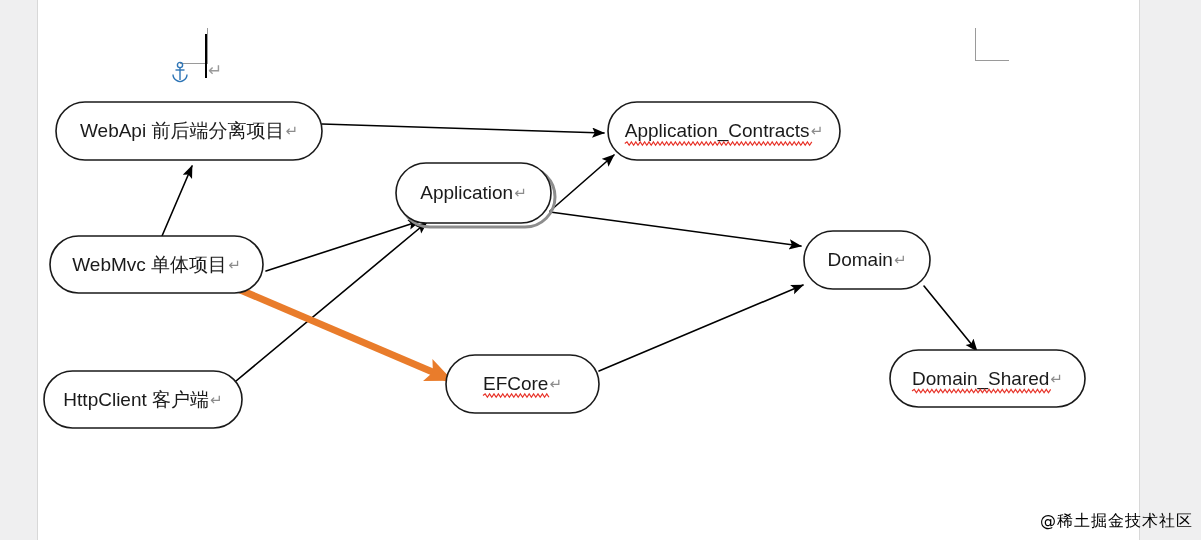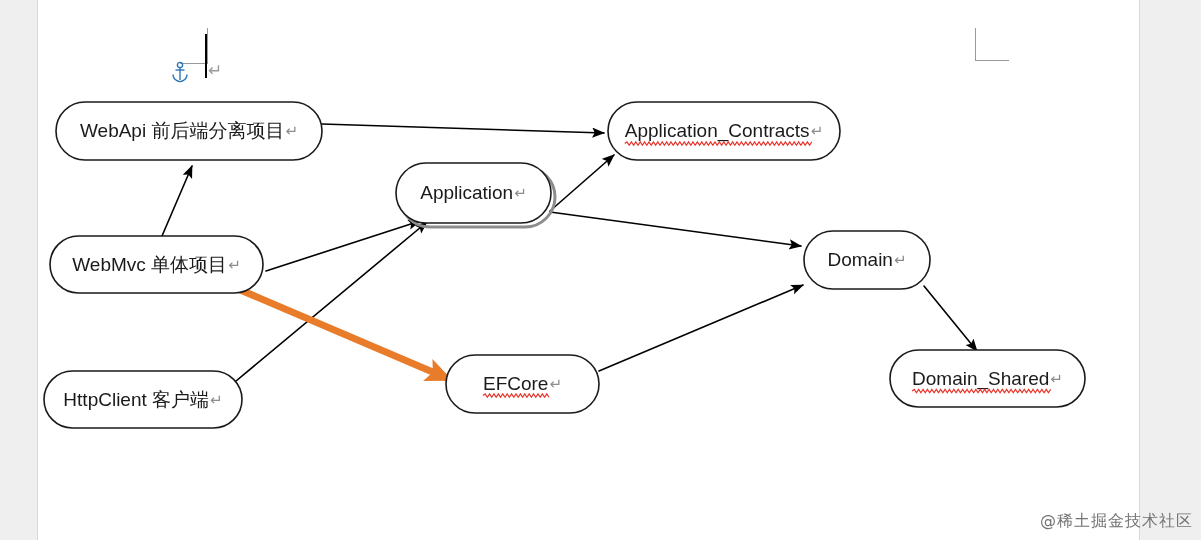--- a/index.html
+++ b/index.html
@@ -54,21 +54,21 @@
   .pilcrow {
     font-size: 15px;
     fill: #8c8c8c;
   }
   .watermark {
     position: absolute;
     right: 8px;
     bottom: 8px;
     font-family: "DejaVu Sans", "Liberation Sans", sans-serif;
     font-size: 16px;
-    color: #737373;
+    color: #000000;
     letter-spacing: 1px;
     white-space: nowrap;
     user-select: none;
   }
   .anchor-icon {
     position: absolute;
     left: 170px;
     top: 61px;
     width: 20px;
     height: 22px;

